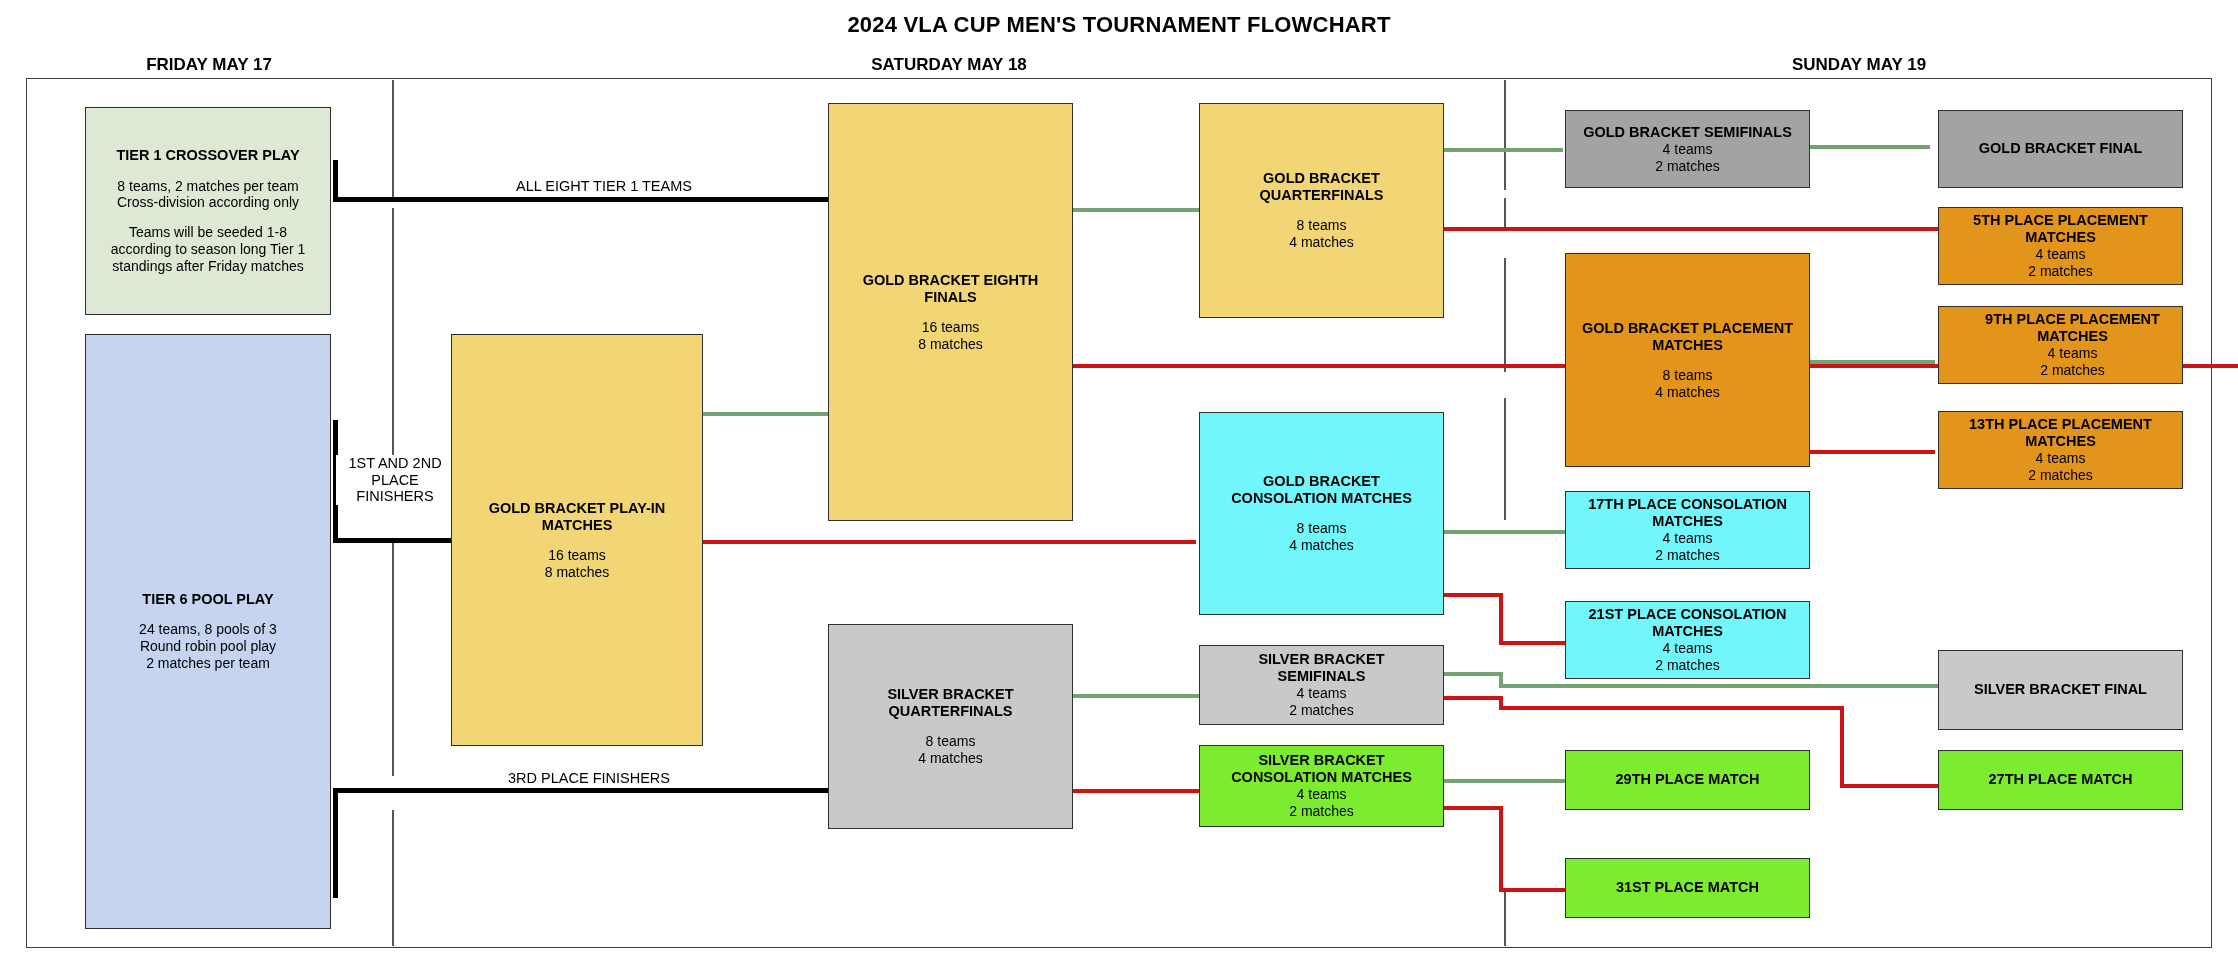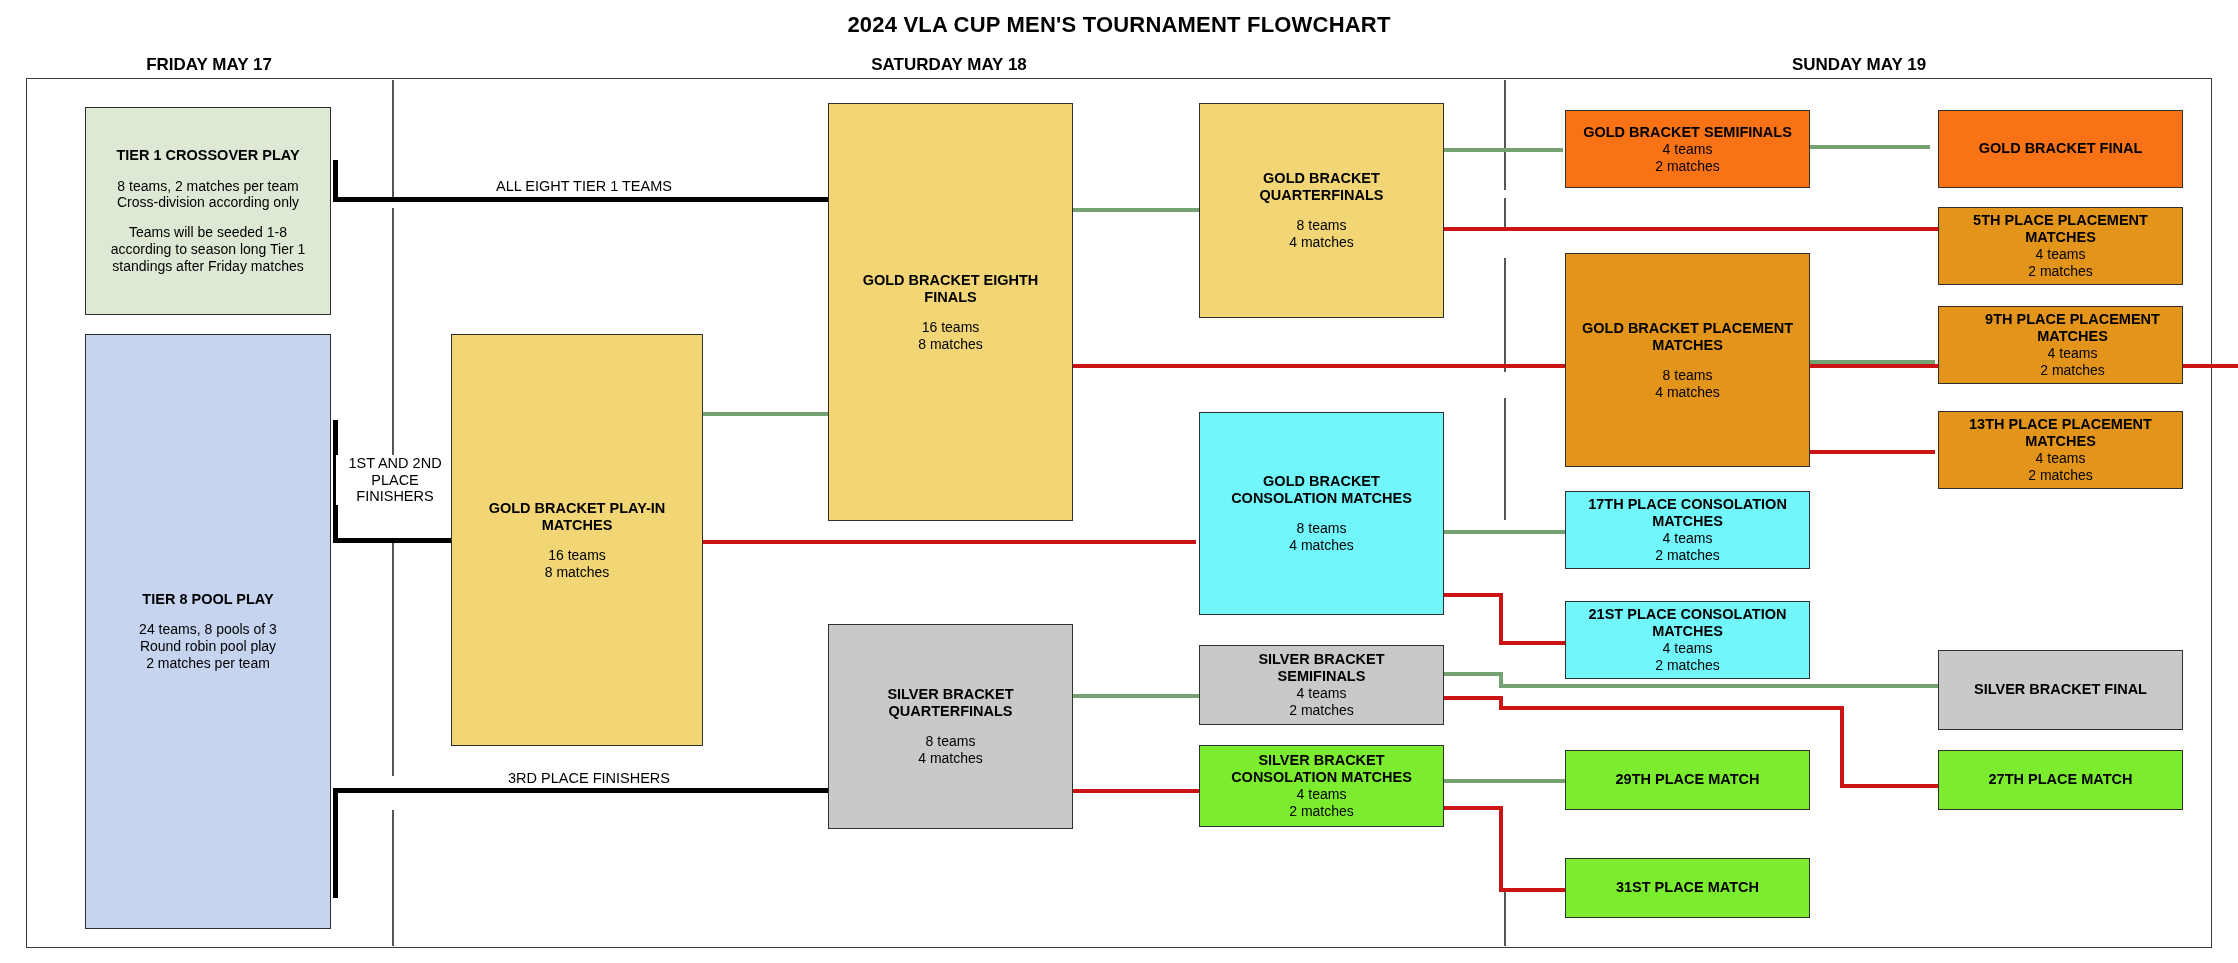--- a/index.html
+++ b/index.html
@@ -37,21 +37,21 @@
   .box{position:absolute;box-sizing:border-box;border:1.5px solid #2f2f2f;
        display:flex;flex-direction:column;align-items:center;justify-content:center;
        text-align:center;padding:2px 4px;}
   .box .t{font-size:14.5px;font-weight:bold;line-height:1.18;}
   .box .s{font-size:14px;font-weight:normal;line-height:1.2;}
   .gap{height:13px;}
 
   .c-green {background:#dde9d5;}
   .c-blue  {background:#c6d4f0;}
   .c-gold  {background:#f2d675;}
-  .c-goldl {background:#f97316;}
+  .c-goldl {background:#a3a3a3;}
   .c-orange{background:#e3941a;}
   .c-cyan  {background:#71f7fb;}
   .c-gray  {background:#c9c9c9;}
   .c-lime  {background:#7cec2f;}
 </style>
 </head>
 <body>
 
 <div id="stage">
 
@@ -120,21 +120,21 @@
   <div class="ln red lnh" style="left:1499px;top:706px;width:345px;"></div>
   <div class="ln red lnv" style="left:1840px;top:706px;height:80px;"></div>
   <div class="ln red lnh" style="left:1840px;top:784px;width:98px;"></div>
 
   <div class="ln grn lnh" style="left:1443px;top:779px;width:122px;"></div>
 
   <div class="ln red lnh" style="left:1443px;top:806px;width:60px;"></div>
   <div class="ln red lnv" style="left:1499px;top:806px;height:86px;"></div>
   <div class="ln red lnh" style="left:1499px;top:888px;width:66px;"></div>
 
-  <div class="lbl" style="left:400px;top:178px;width:360px;">ALL EIGHT TIER 1 TEAMS</div>
+  <div class="lbl" style="left:420px;top:178px;width:360px;">ALL EIGHT TIER 1 TEAMS</div>
 
   <div class="lbl multi" style="left:336px;top:455px;width:110px;">
     <span>1ST AND 2ND</span><br>
     <span>PLACE</span><br>
     <span>FINISHERS</span>
   </div>
 
   <div class="lbl" style="left:420px;top:770px;width:330px;">3RD PLACE FINISHERS</div>
 
   <div class="box c-green" style="left:85px;top:107px;width:246px;height:208px;">
@@ -142,21 +142,21 @@
     <div class="gap"></div>
     <div class="s">8 teams, 2 matches per team</div>
     <div class="s">Cross-division according only</div>
     <div class="gap"></div>
     <div class="s">Teams will be seeded 1-8</div>
     <div class="s">according to season long Tier 1</div>
     <div class="s">standings after Friday matches</div>
   </div>
 
   <div class="box c-blue" style="left:85px;top:334px;width:246px;height:595px;">
-    <div class="t">TIER 8 POOL PLAY</div>
+    <div class="t">TIER 6 POOL PLAY</div>
     <div class="gap"></div>
     <div class="s">24 teams, 8 pools of 3</div>
     <div class="s">Round robin pool play</div>
     <div class="s">2 matches per team</div>
   </div>
 
   <div class="box c-gold" style="left:451px;top:334px;width:252px;height:412px;">
     <div class="t">GOLD BRACKET PLAY-IN</div>
     <div class="t">MATCHES</div>
     <div class="gap"></div>

